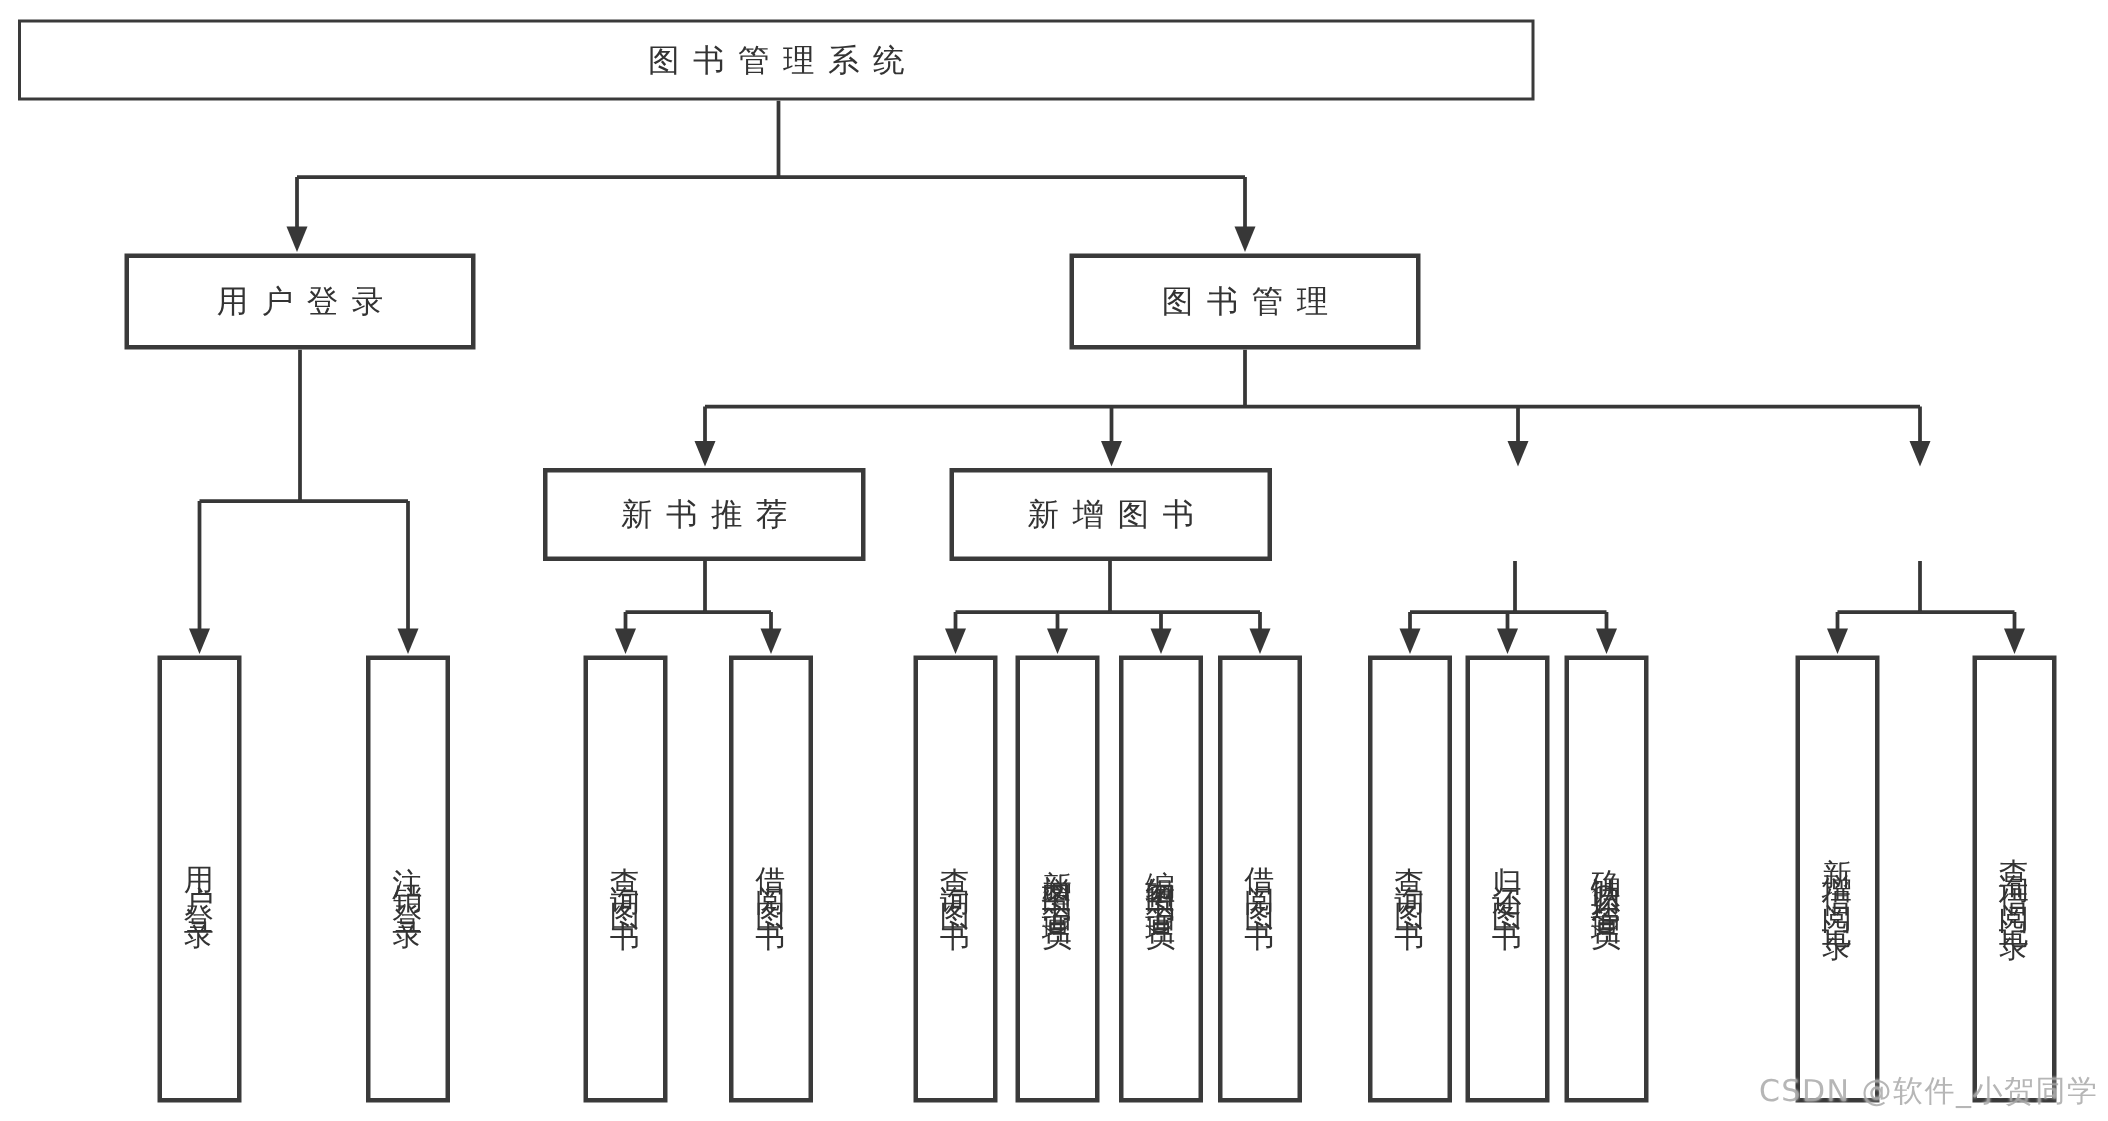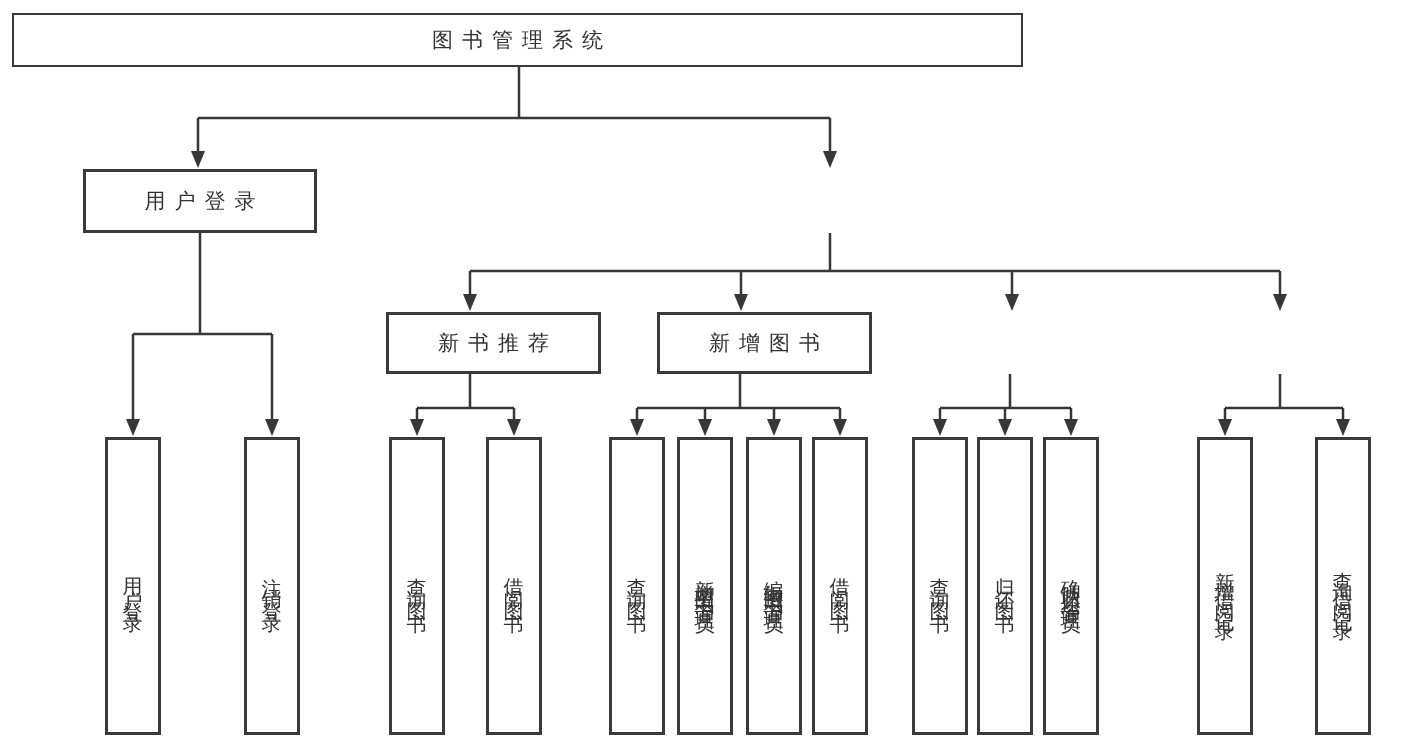--- a/index.html
+++ b/index.html
@@ -34,21 +34,21 @@
     display: flex;
     align-items: center;
     justify-content: center;
   }
   .root {
     left: 12px; top: 13px;
     width: 1011px; height: 54px;
     border-width: 2px;
   }
   .l2 { top: 169px; width: 234px; height: 64px; }
-  .l3 { top: 312px; width: 215px; height: 62px; margin-left: 24px; }
+  .l3 { top: 312px; width: 215px; height: 62px; }
   .leaf { top: 437px; width: 56px; height: 298px; }
   .hlabel {
     font-size: 21px;
     letter-spacing: 9px;
     text-indent: 9px;
     white-space: nowrap;
   }
   .vtext {
     writing-mode: vertical-rl;
     text-orientation: mixed;
@@ -119,20 +119,23 @@
     </g>
   </svg>
 
   <div class="box root">
     <span class="hlabel">图书管理系统</span>
   </div>
 
   <div class="box l2" style="left:83px">
     <span class="hlabel">用户登录</span>
   </div>
+  <div class="box l2" style="left:713px">
+    <span class="hlabel">图书管理</span>
+  </div>
 
   <div class="box l3" style="left:362px">
     <span class="hlabel">新书推荐</span>
   </div>
   <div class="box l3" style="left:633px">
     <span class="hlabel">新增图书</span>
   </div>
 
   <div class="box leaf" style="left:105px">
     <span class="vtext ls-wide">用户登录</span>
@@ -171,13 +174,14 @@
     <span class="vtext ls-tight">确认归还（管理员）</span>
   </div>
 
   <div class="box leaf" style="left:1197px">
     <span class="vtext ls-mid">新增借阅记录</span>
   </div>
   <div class="box leaf" style="left:1315px">
     <span class="vtext ls-mid">查询借阅记录</span>
   </div>
 
+  <div id="watermark">CSDN @软件_小贺同学</div>
 </div>
 
 </body></html>

